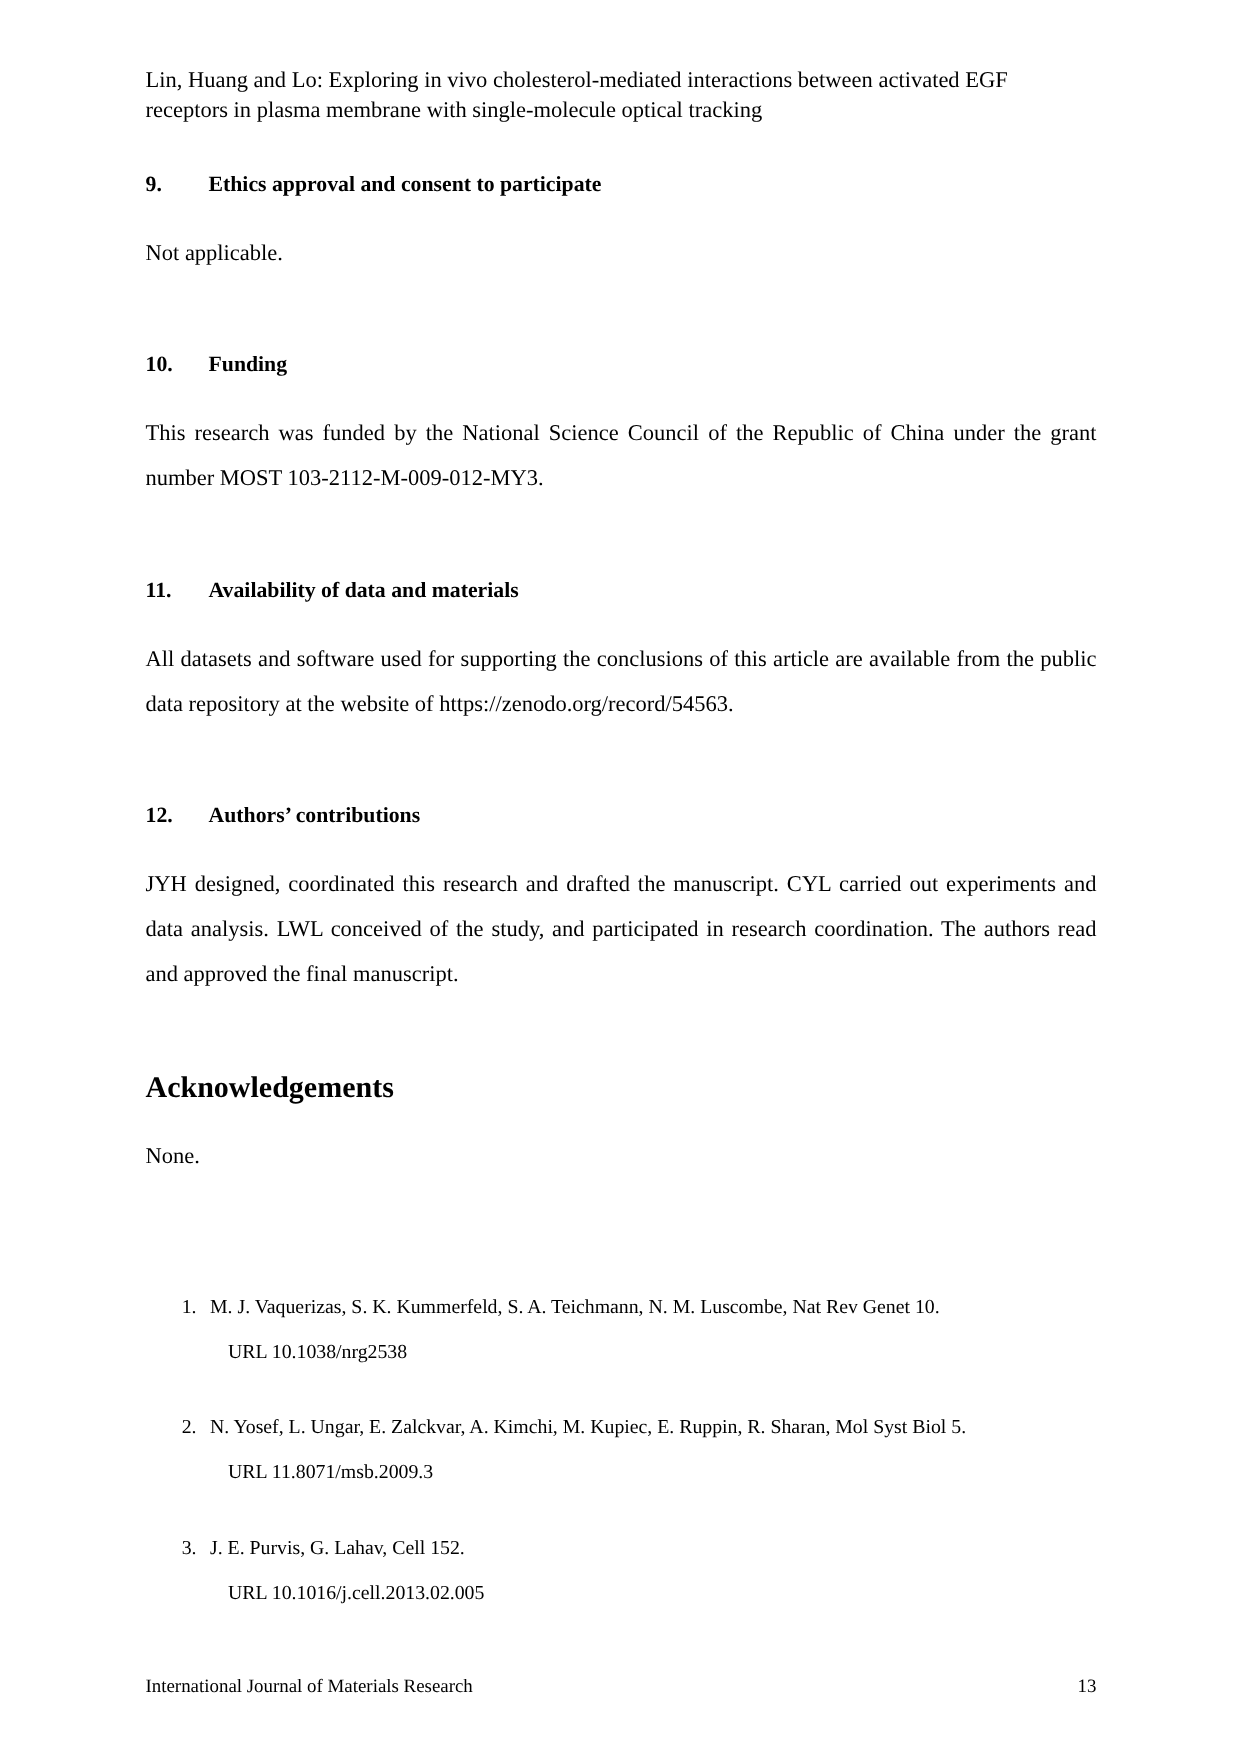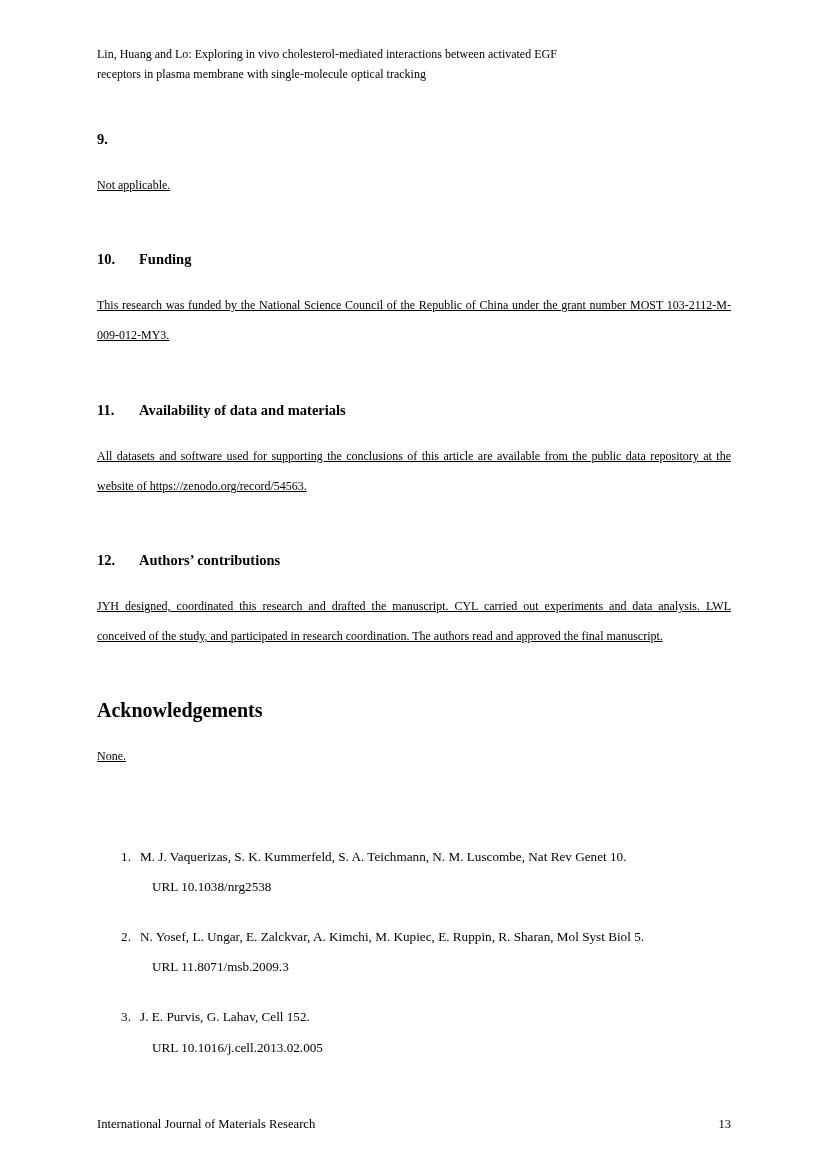--- a/index.html
+++ b/index.html
@@ -24,24 +24,24 @@
   }
   .content {
     position: absolute;
     left: 97px;
     top: 44px;
     width: 634px;
   }
 
   
   .runhead {
-    font-size: 12px;
+    font-size: 15px;
     line-height: 20px;
     text-align: left;
-    margin: 0 0 16px 0;
+    margin: 0 0 0 0;
     width: 600px;
   }
   .runhead div { white-space: normal; }
 
   
   .sec-head {
     font-weight: bold;
     font-size: 14.5px;
     line-height: 18px;
     display: flex;
@@ -55,26 +55,25 @@
   .sec-title { display: inline-block; }
 
   .plain-head {
     font-weight: bold;
     font-size: 20px;
     line-height: 18px;
   }
 
   
   .para {
-    font-size: 12px;
+    font-size: 15px;
     line-height: 30.2px;
     text-align: justify;
     text-justify: inter-word;
     margin: 0;
-    text-decoration: underline;
   }
   .para.short { text-align: left; }
 
   
   .gap-head { height: 22px; }
   .gap-sec  { height: 50px; }
 
   
   .ref-list { margin: 0; }
   .ref-item {
@@ -123,20 +122,21 @@
 
     <div class="runhead">
       <div>Lin, Huang and Lo: Exploring in vivo cholesterol-mediated interactions between activated EGF</div>
       <div>receptors in plasma membrane with single-molecule optical tracking</div>
     </div>
 
     <div style="height:30px"></div>
 
     <div class="sec-head">
       <span class="sec-num">9.</span>
+      <span class="sec-title">Ethics approval and consent to participate</span>
     </div>
     <div class="gap-head"></div>
     <p class="para short">Not applicable.</p>
 
     <div class="gap-sec"></div>
 
     <div class="sec-head">
       <span class="sec-num">10.</span>
       <span class="sec-title">Funding</span>
     </div>

